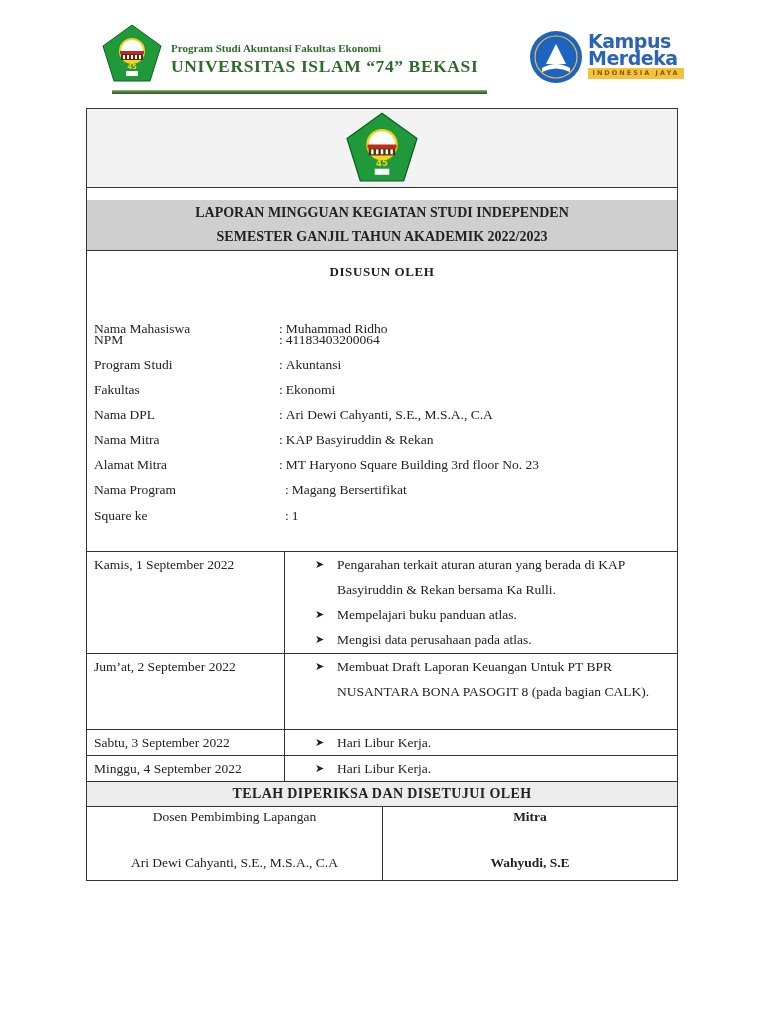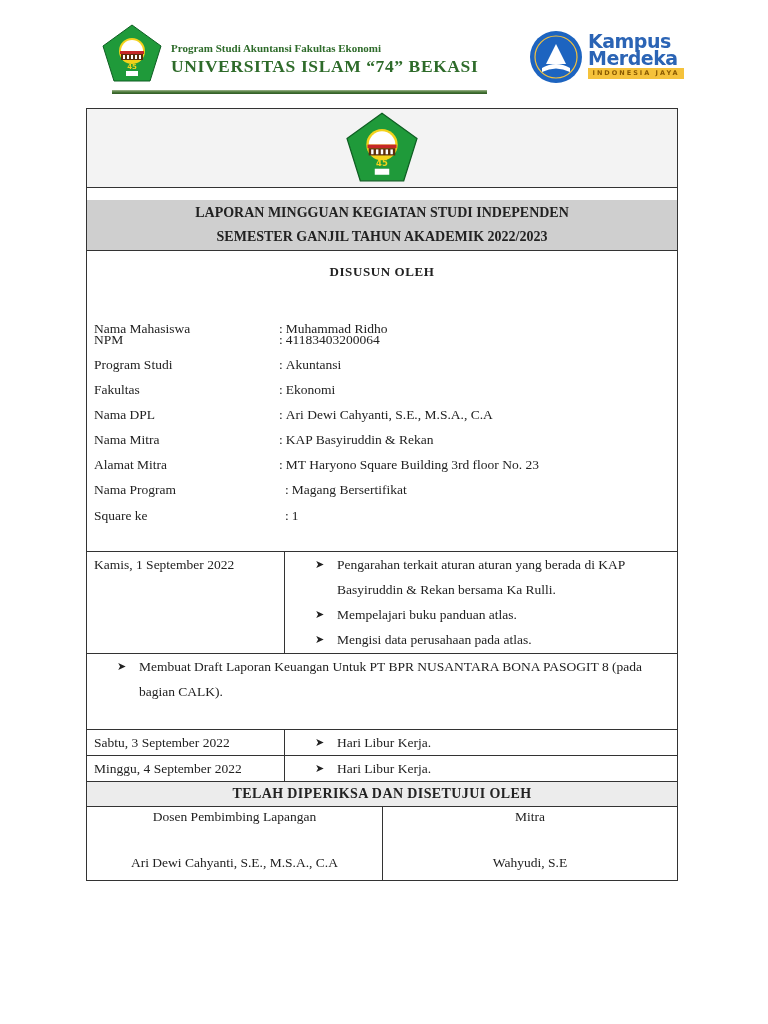--- a/index.html
+++ b/index.html
@@ -30,21 +30,21 @@
   .info-row .sep { margin-right: 3px; }
   .activity-row { display: flex; border-bottom: 1px solid #333; font-size: 13.5px; }
   .date-col { width: 198px; border-right: 1px solid #333; padding-left: 7px; box-sizing: border-box; line-height: 25px; }
   .act-col { flex: 1; padding-left: 30px; box-sizing: border-box; }
   .act-item { display: flex; line-height: 25px; }
   .arrow { width: 22px; flex: none; font-size: 11px; }
   .approved-head { height: 24px; line-height: 24px; background: #ececec; border-bottom: 1px solid #333; text-align: center; font-weight: bold; font-size: 14px; letter-spacing: 0.4px; }
   .sign-row { display: flex; height: 73px; font-size: 13.5px; }
   .sign-col { position: relative; text-align: center; }
   .sign-col.left { width: 295px; border-right: 1px solid #333; }
-  .sign-col.right { flex: 1; }
+  .sign-col.right { flex: 1; font-weight: bold; }
   .sign-role { position: absolute; left: 0; right: 0; top: 2px; }
   .sign-name { position: absolute; left: 0; right: 0; top: 48px; }
 </style>
 </head>
 <body>
 
 <div class="letterhead">
   <svg class="uni-logo" viewBox="0 0 60 58">
     <polygon points="30,1 59,22 48,57 12,57 1,22" fill="#1f9a3a" stroke="#0e5e22" stroke-width="1"></polygon>
     <circle cx="30" cy="27" r="13" fill="#f3d21b"></circle>
@@ -142,20 +142,21 @@
         <span class="arrow">➤</span>
         <span>Mempelajari buku panduan atlas.</span>
       </div>
       <div class="act-item">
         <span class="arrow">➤</span>
         <span>Mengisi data perusahaan pada atlas.</span>
       </div>
     </div>
   </div>
   <div class="activity-row" style="height:75px">
+    <div class="date-col">Jum’at, 2 September 2022</div>
     <div class="act-col">
       <div class="act-item">
         <span class="arrow">➤</span>
         <span>Membuat Draft Laporan Keuangan Untuk PT BPR NUSANTARA BONA PASOGIT 8 (pada bagian CALK).</span>
       </div>
     </div>
   </div>
   <div class="activity-row" style="height:25px">
     <div class="date-col">Sabtu, 3 September 2022</div>
     <div class="act-col">

